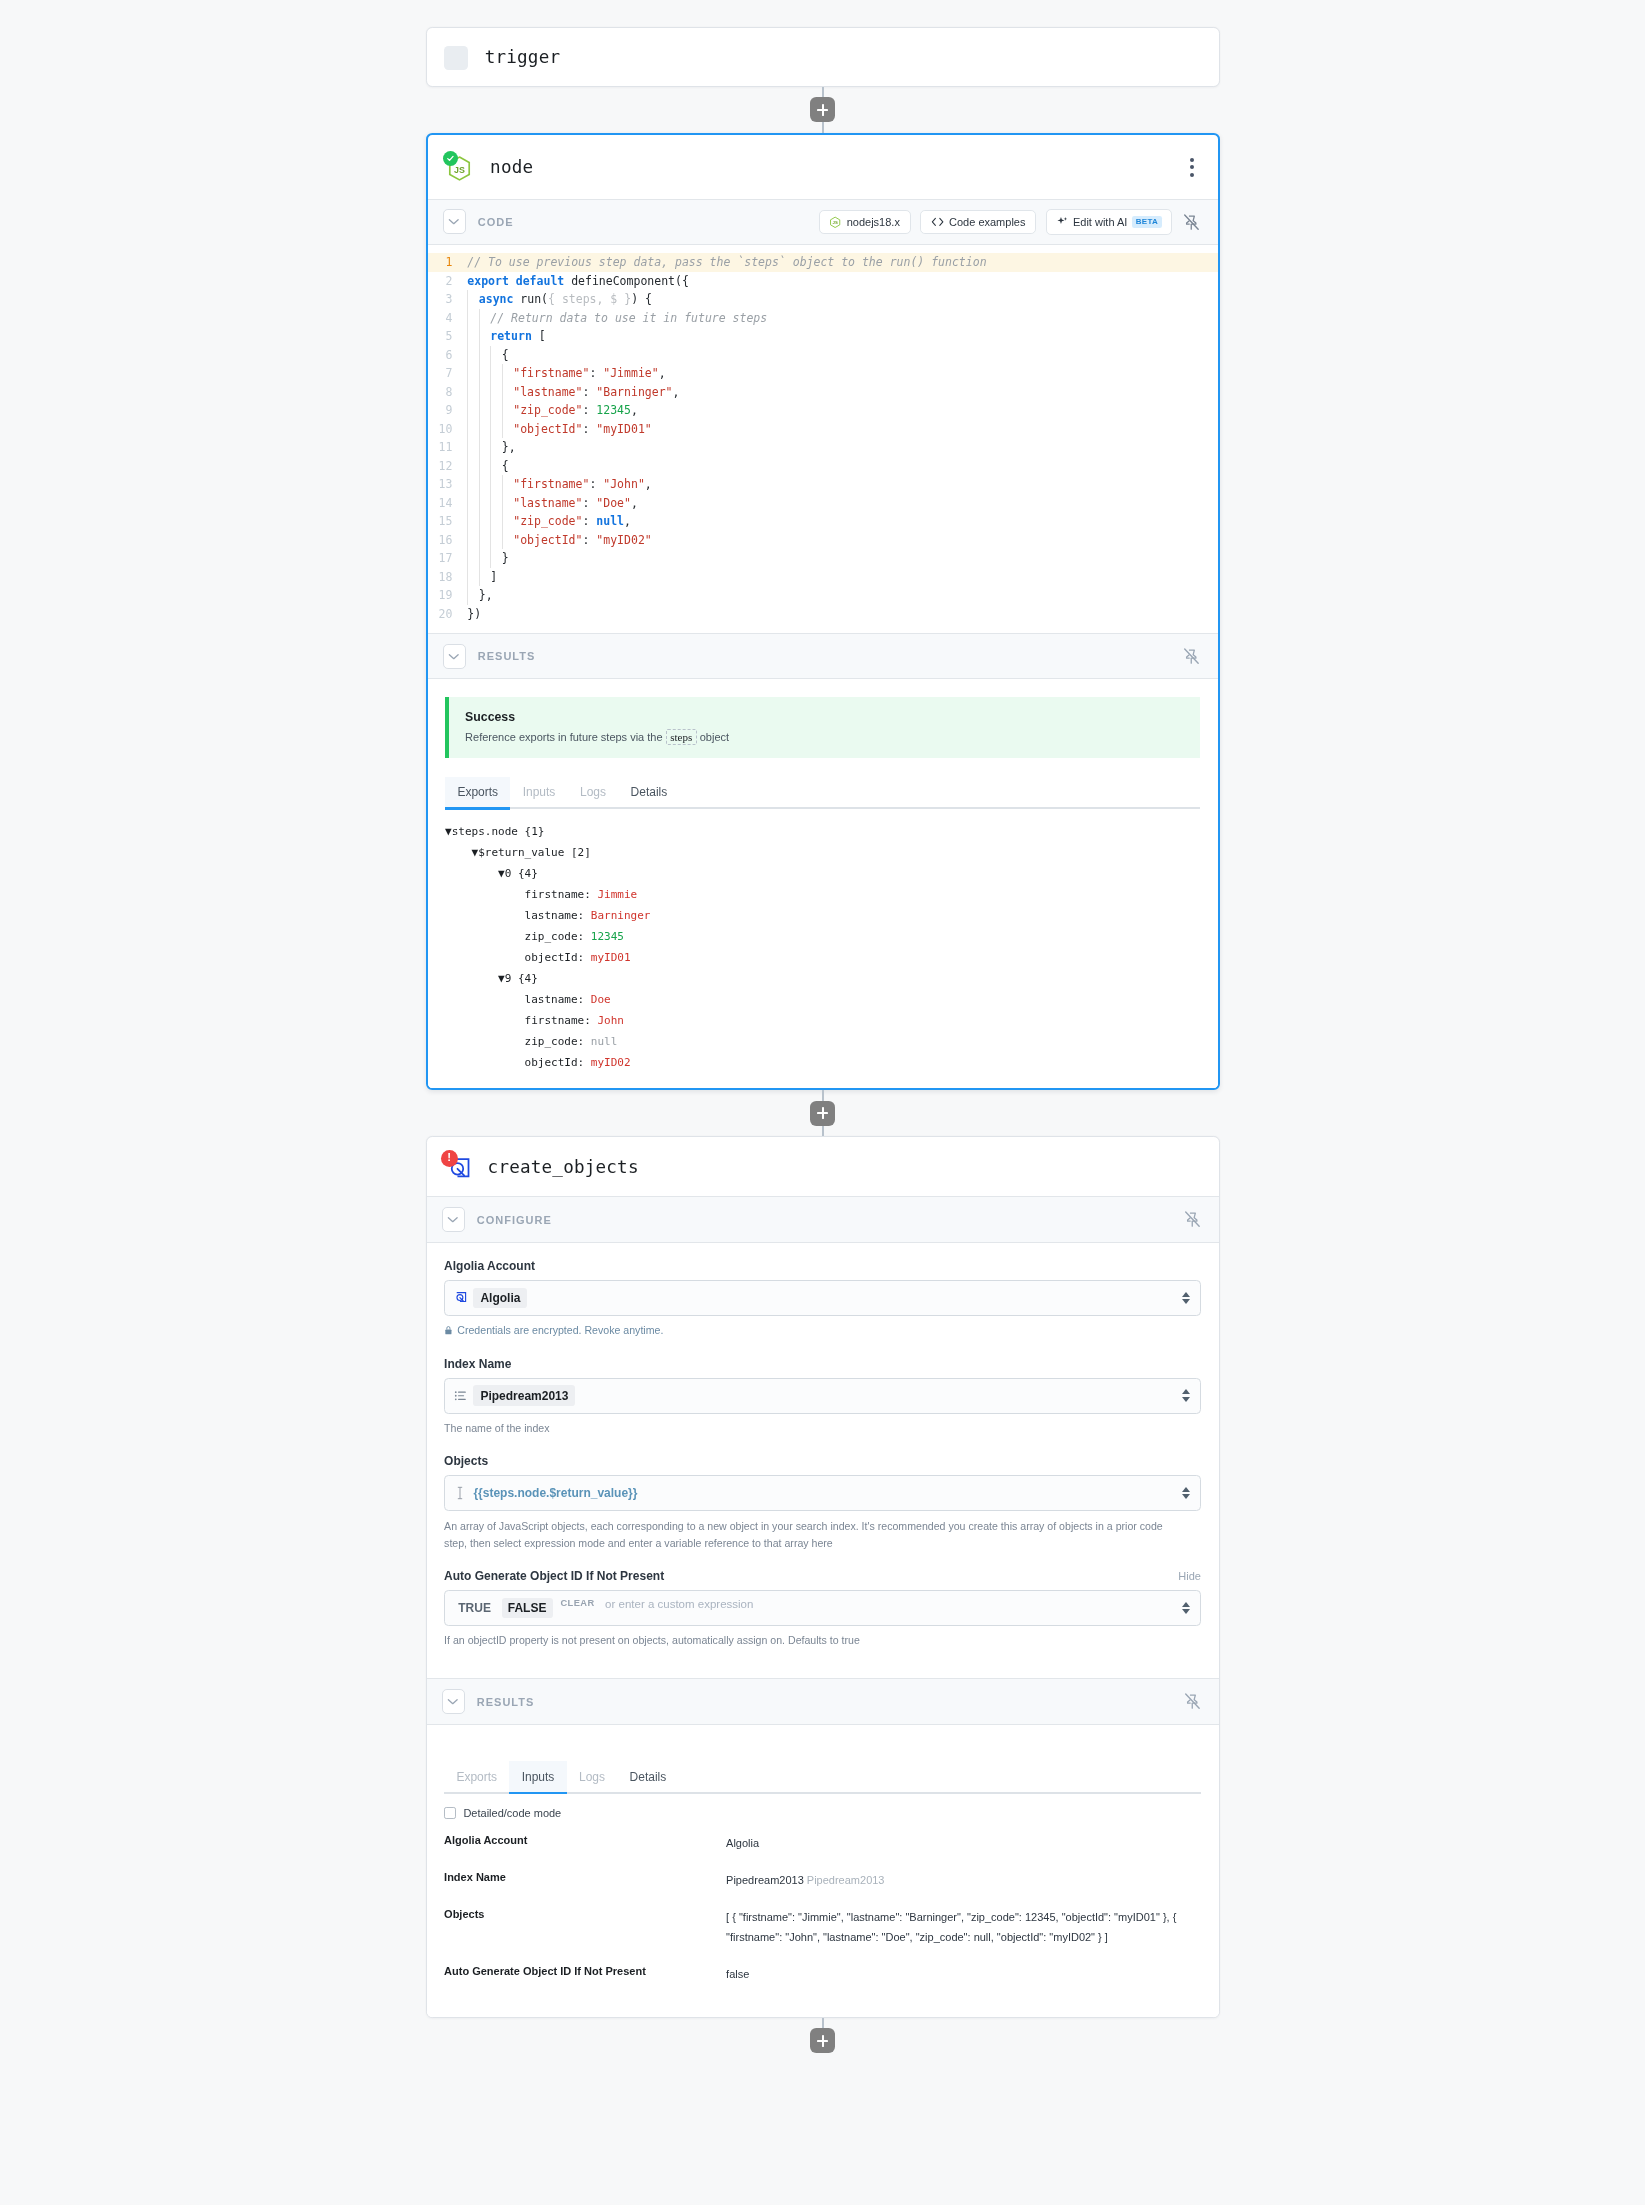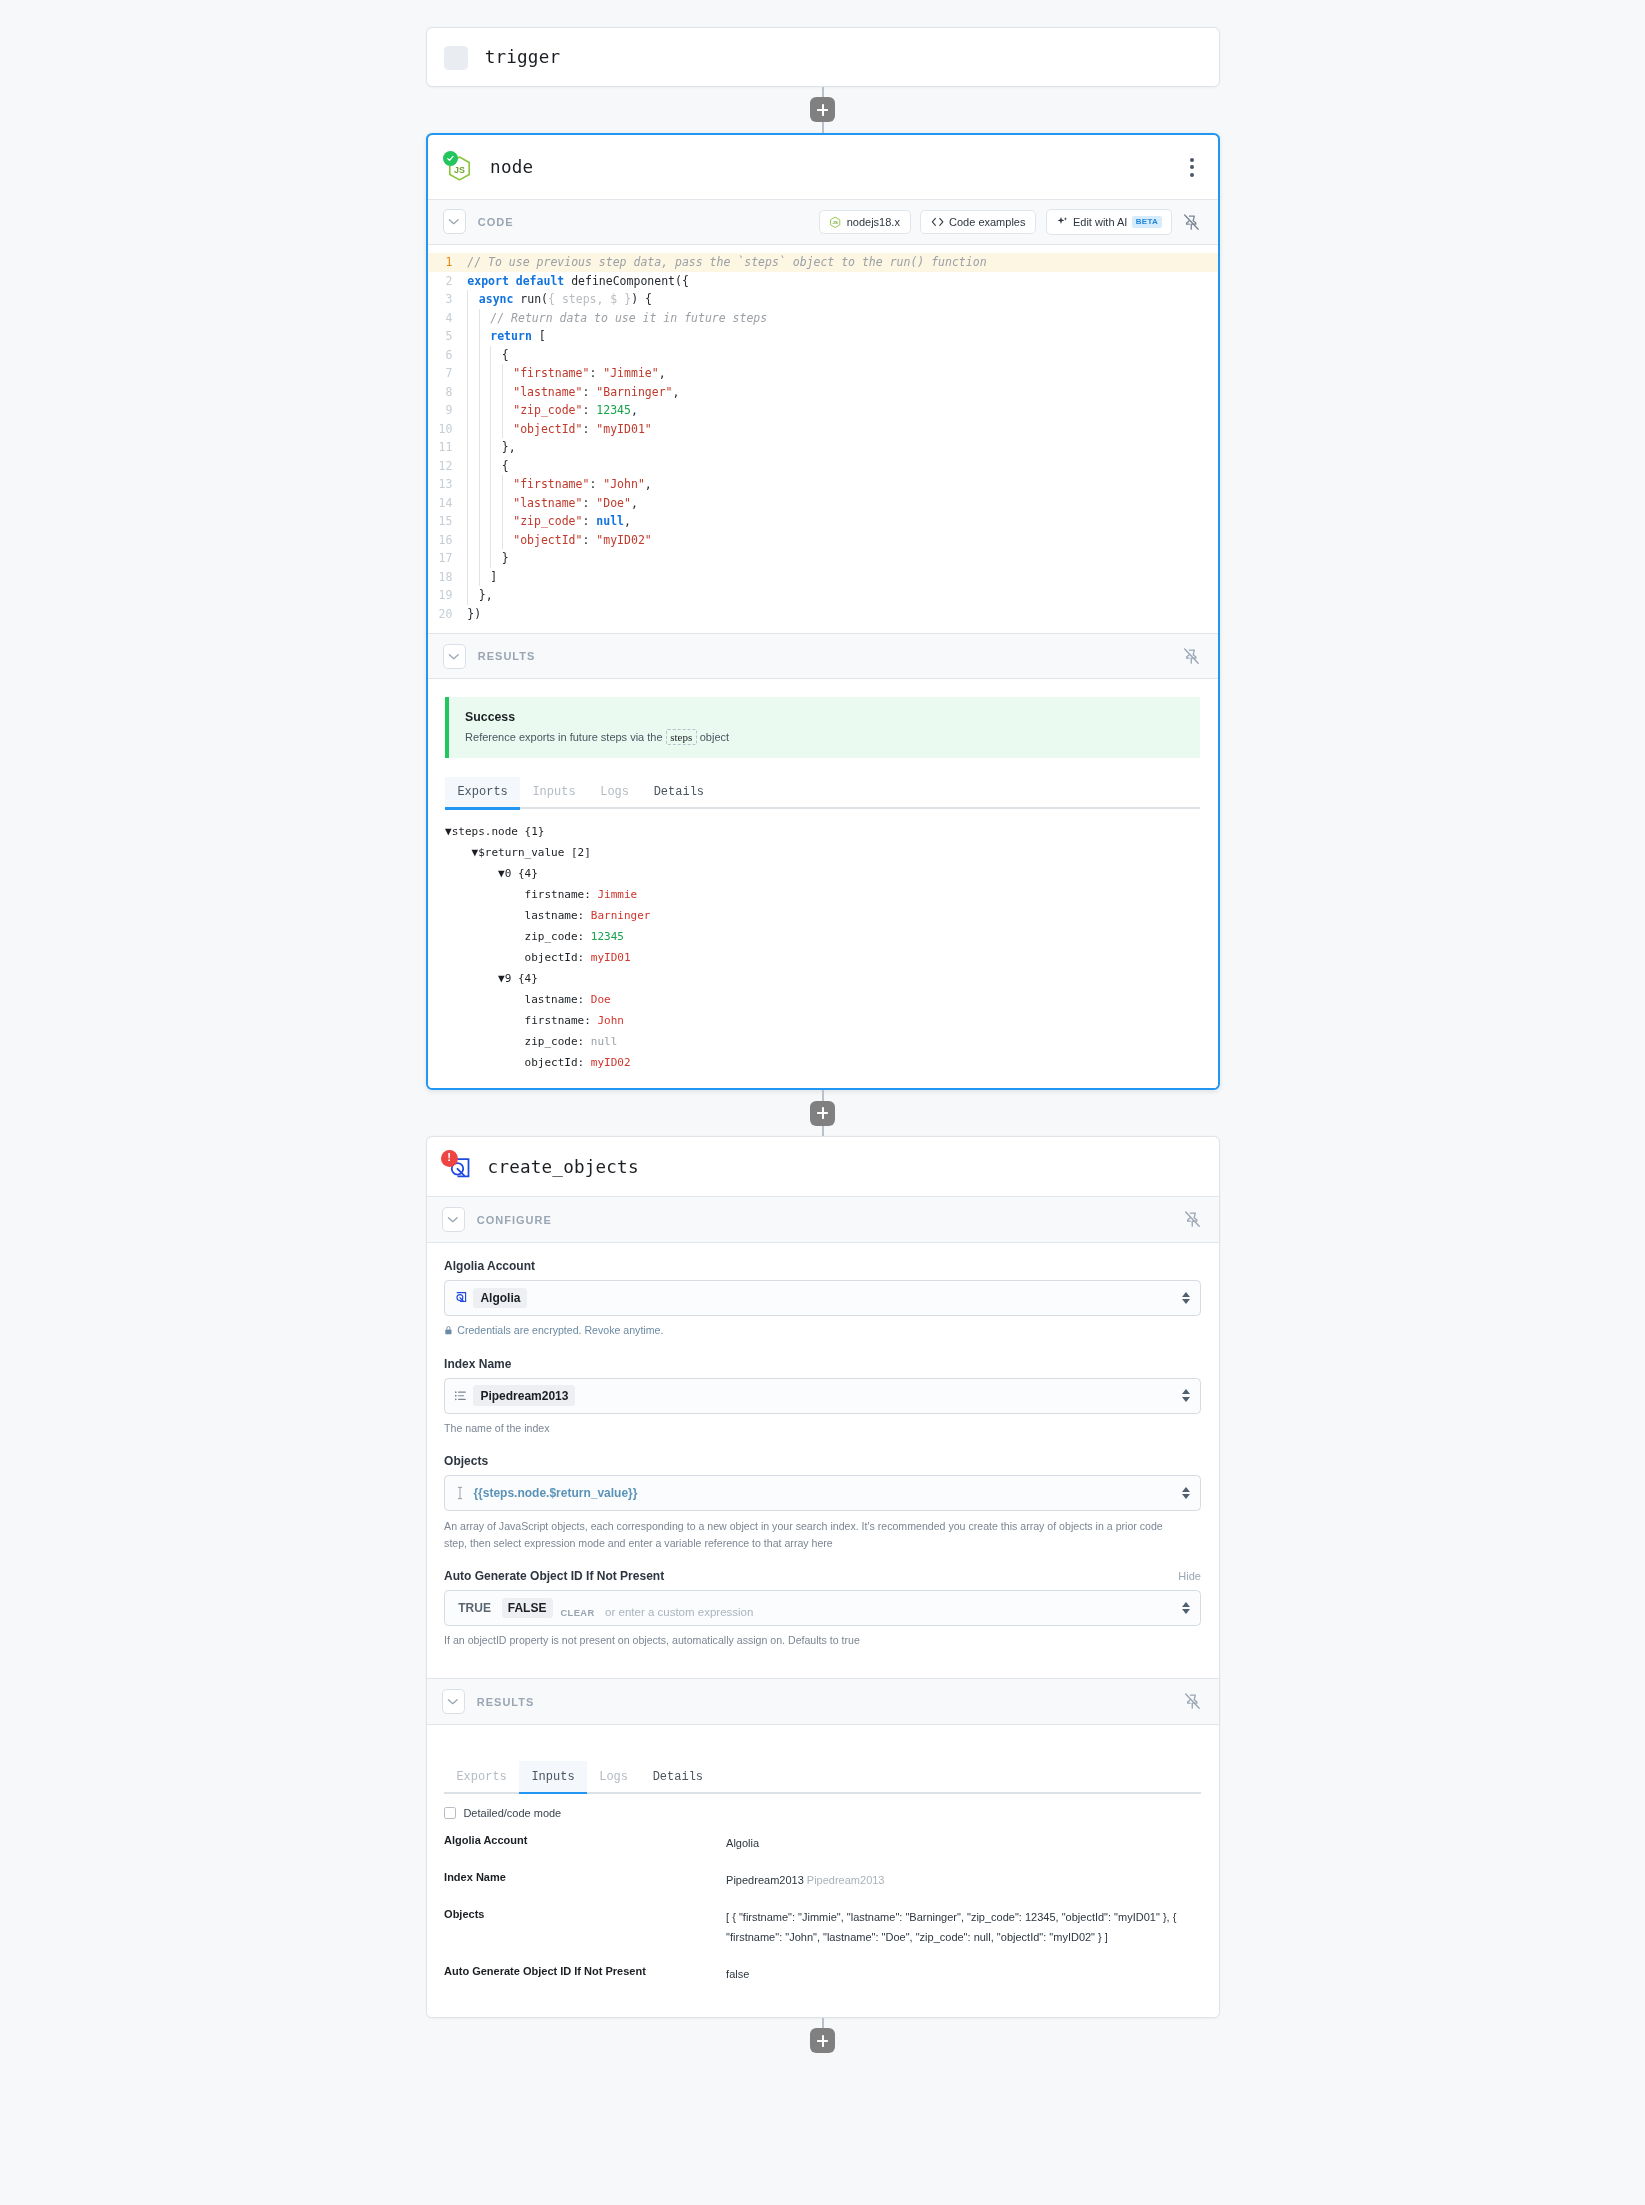--- a/index.html
+++ b/index.html
@@ -218,21 +218,20 @@
     padding: 0.9px 3.5px;
     color:#1b1f23;
   }
 
   
   .tabs {
     display:flex;
     align-items:center;
     border-bottom: 2.2px solid #dde2e7;
     margin-top: 18.5px;
-    font-family: Liberation Mono, monospace;
   }
   .tab {
     padding: 8.8px 12.3px 8px 12.3px;
     font-size: 12px;
     color: #b3bbc4;
     position: relative;
     cursor:pointer;
     white-space: nowrap;
   }
   .tab.strong { color: #4a5560; }
@@ -292,21 +291,21 @@
   }
   .expr-text { color: #5a93b8; font-size: 12px; font-weight: bold; }
   .spinner { margin-left:auto; display:flex; flex-direction:column; gap:2.2px; align-items:center; cursor:pointer; }
   .spinner i { width:0;height:0;border-left:4.4px solid transparent;border-right:4.4px solid transparent; }
   .spinner .up { border-bottom: 5.7px solid #51606e; }
   .spinner .dn { border-top: 5.7px solid #51606e; }
   .helper { font-size: 10.6px; color: #7b8694; margin-top: 6.2px; line-height: 17px; }
   .helper.blue { color: #6b8aa3; display:flex; align-items:center; gap:4.4px; }
   .field-group { margin-bottom: 17.6px; }
 
-  .bool-seg { display:flex; align-items:flex-end; gap: 4.4px; }
+  .bool-seg { display:flex; align-items:flex-start; gap: 4.4px; }
   .bool-opt { font-size: 12px; font-weight: bold; color:#5b6672; padding: 3.1px 6.2px; border-radius:3.1px; cursor:pointer; }
   .bool-opt.on { background:#edeff2; color:#1b1f23; }
   .clear-lnk { font-size:9.3px; font-weight:bold; letter-spacing:0.4px; color:#98a3b0; margin: 0 6.2px 0 3.5px; cursor:pointer;}
   .placeholder-txt { font-size: 11.5px; color: #aab4c0; }
 
   
   .inputs-area { padding-top: 13.2px; }
   .chk-row { display:flex; align-items:center; gap: 7px; margin-bottom: 15px; }
   .chk {
     width: 12.3px; height: 12.3px; border: 1.3px solid #b4bcc5; border-radius: 2.2px; background:#fff; cursor:pointer;

